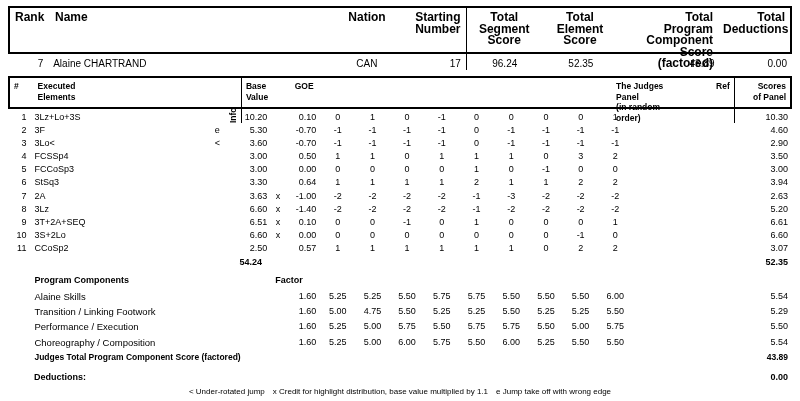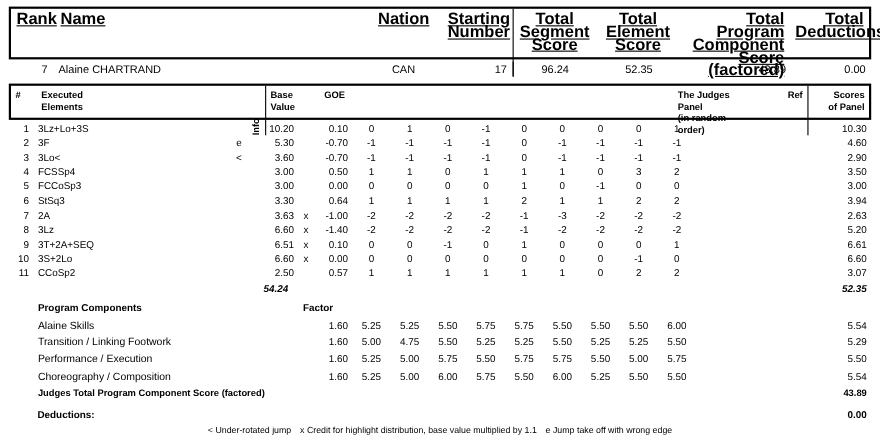--- a/index.html
+++ b/index.html
@@ -36,23 +36,22 @@
     width: 784px;
     height: 48px;
     border: 2px solid #000;
     box-sizing: border-box;
   }
   .hdr-table {
     width: 100%;
     height: 100%;
     border-collapse: collapse;
     table-layout: fixed;
-    font-size: 15px;
+    font-size: 12px;
     font-weight: bold;
-    text-decoration: underline;
   }
   .hdr-table td {
     vertical-align: top;
     padding: 4px 5px 0 5px;
     line-height: 11.5px;
   }
   .vline { border-left: 1.5px solid #000; }
 
   
   .comp-row {
@@ -144,21 +143,20 @@
     left: 8px;
     top: 256px;
     width: 784px;
     font-size: 9px;
     font-weight: bold;
   }
   .sum-table {
     width: 100%;
     border-collapse: collapse;
     table-layout: fixed;
-    font-style: italic;
   }
   .sum-table td { padding: 0 4px; height: 13px; line-height: 13px; }
 
   
   .pcs {
     position: absolute;
     left: 8px;
     top: 272px;
     width: 784px;
   }

